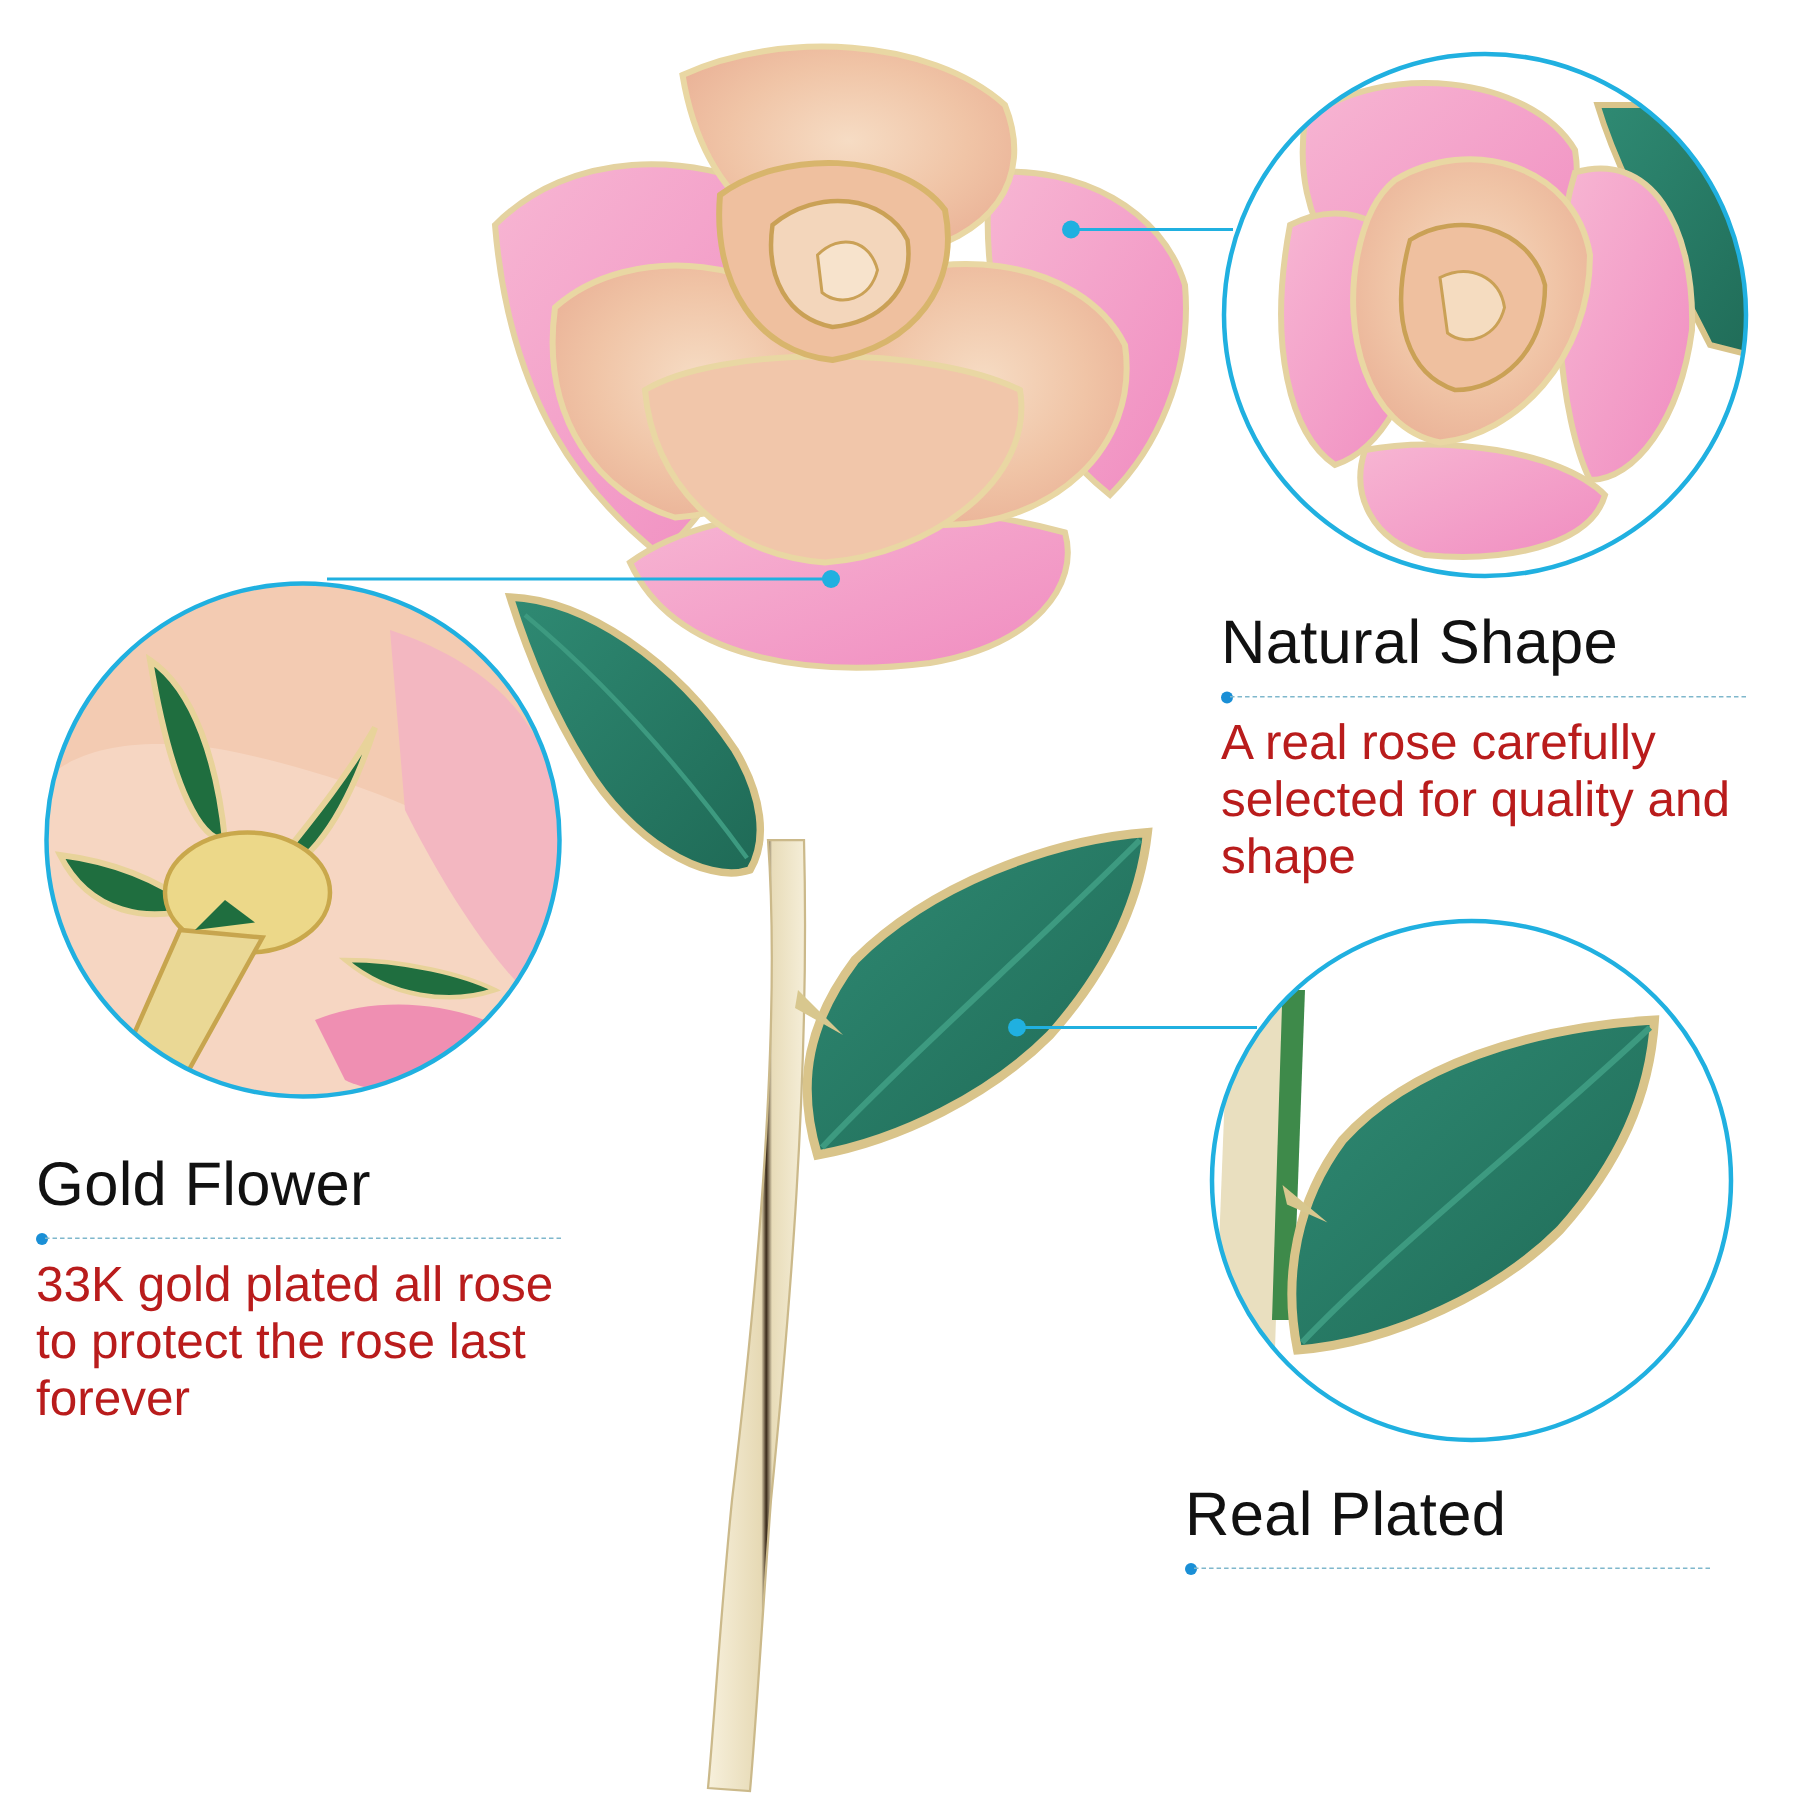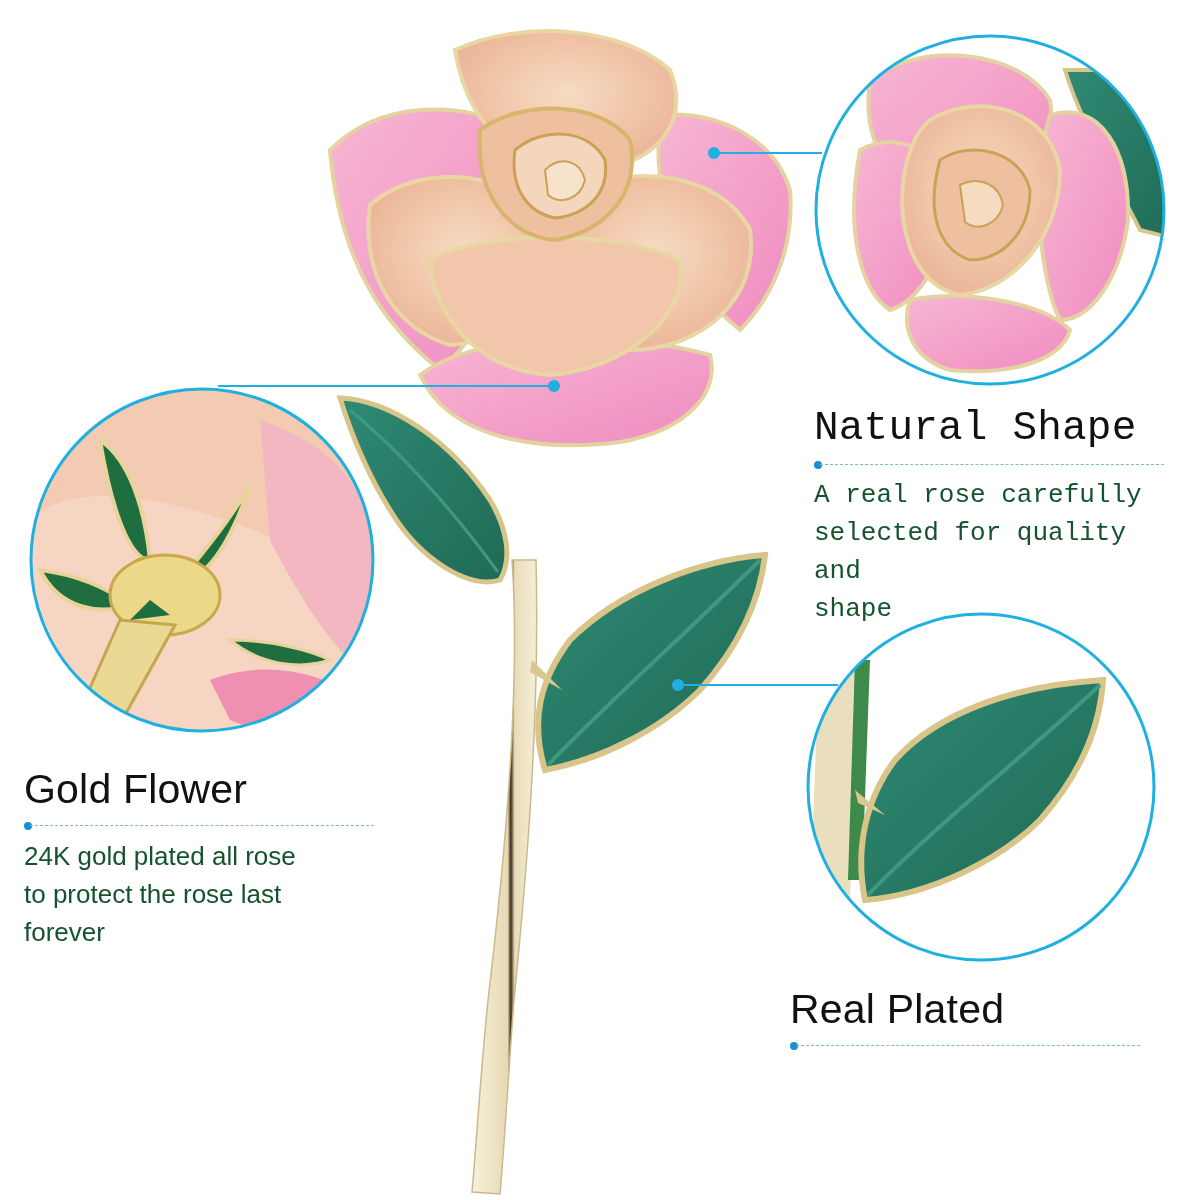--- a/index.html
+++ b/index.html
@@ -4,22 +4,22 @@
   <style>
     html, body { margin: 0; padding: 0; background: #ffffff; }
     body { width: 1200px; height: 1200px; position: relative; overflow: hidden;
            font-family: "Liberation Sans", sans-serif; color: #111111; }
     #scene { position: absolute; left: 0; top: 0; width: 1200px; height: 1200px; }
     .feature { position: absolute; }
     .feature .title { font-size: 41px; line-height: 48px; color: #111; white-space: nowrap; letter-spacing: 0.2px; }
     .feature .rule { position: relative; height: 10px; margin-top: 8px; }
     .feature .rule .dot { position: absolute; left: 0; top: 1px; width: 8px; height: 8px; border-radius: 50%; background: #1a8fd6; }
     .feature .rule .dash { position: absolute; left: 6px; right: 0; top: 4px; border-top: 1.5px dashed #7fb7cc; }
-    .feature .desc { font-size: 26px; line-height: 38px; color: #14532d; margin-top: 6px; white-space: pre-line; }
-    #f-natural { left: 814px; top: 404px; width: 350px; font-family: Liberation Mono, monospace; }
+    .feature .desc { font-size: 33px; line-height: 38px; color: #b91c1c; margin-top: 6px; white-space: pre-line; }
+    #f-natural { left: 814px; top: 404px; width: 350px; }
     #f-gold    { left: 24px;  top: 765px; width: 350px; }
     #f-real    { left: 790px; top: 985px; width: 400px; }
     #f-real .title { margin-left: 0; }
   </style>
 </head>
 <body>
 
 <svg id="scene" viewBox="0 0 1200 1200" xmlns="http://www.w3.org/2000/svg">
   <defs>
     <radialGradient id="gPeach" cx="50%" cy="45%" r="60%">
@@ -152,21 +152,21 @@
 selected for quality and
 shape</div>
 </div>
 
 <div id="f-gold" class="feature">
   <div class="title">Gold Flower</div>
   <div class="rule">
     <span class="dot"></span>
     <span class="dash"></span>
   </div>
-  <div class="desc">24K gold plated all rose
+  <div class="desc">33K gold plated all rose
 to protect the rose last
 forever</div>
 </div>
 
 <div id="f-real" class="feature">
   <div class="title">Real Plated</div>
   <div class="rule" style="width:350px">
     <span class="dot"></span>
     <span class="dash"></span>
   </div>

